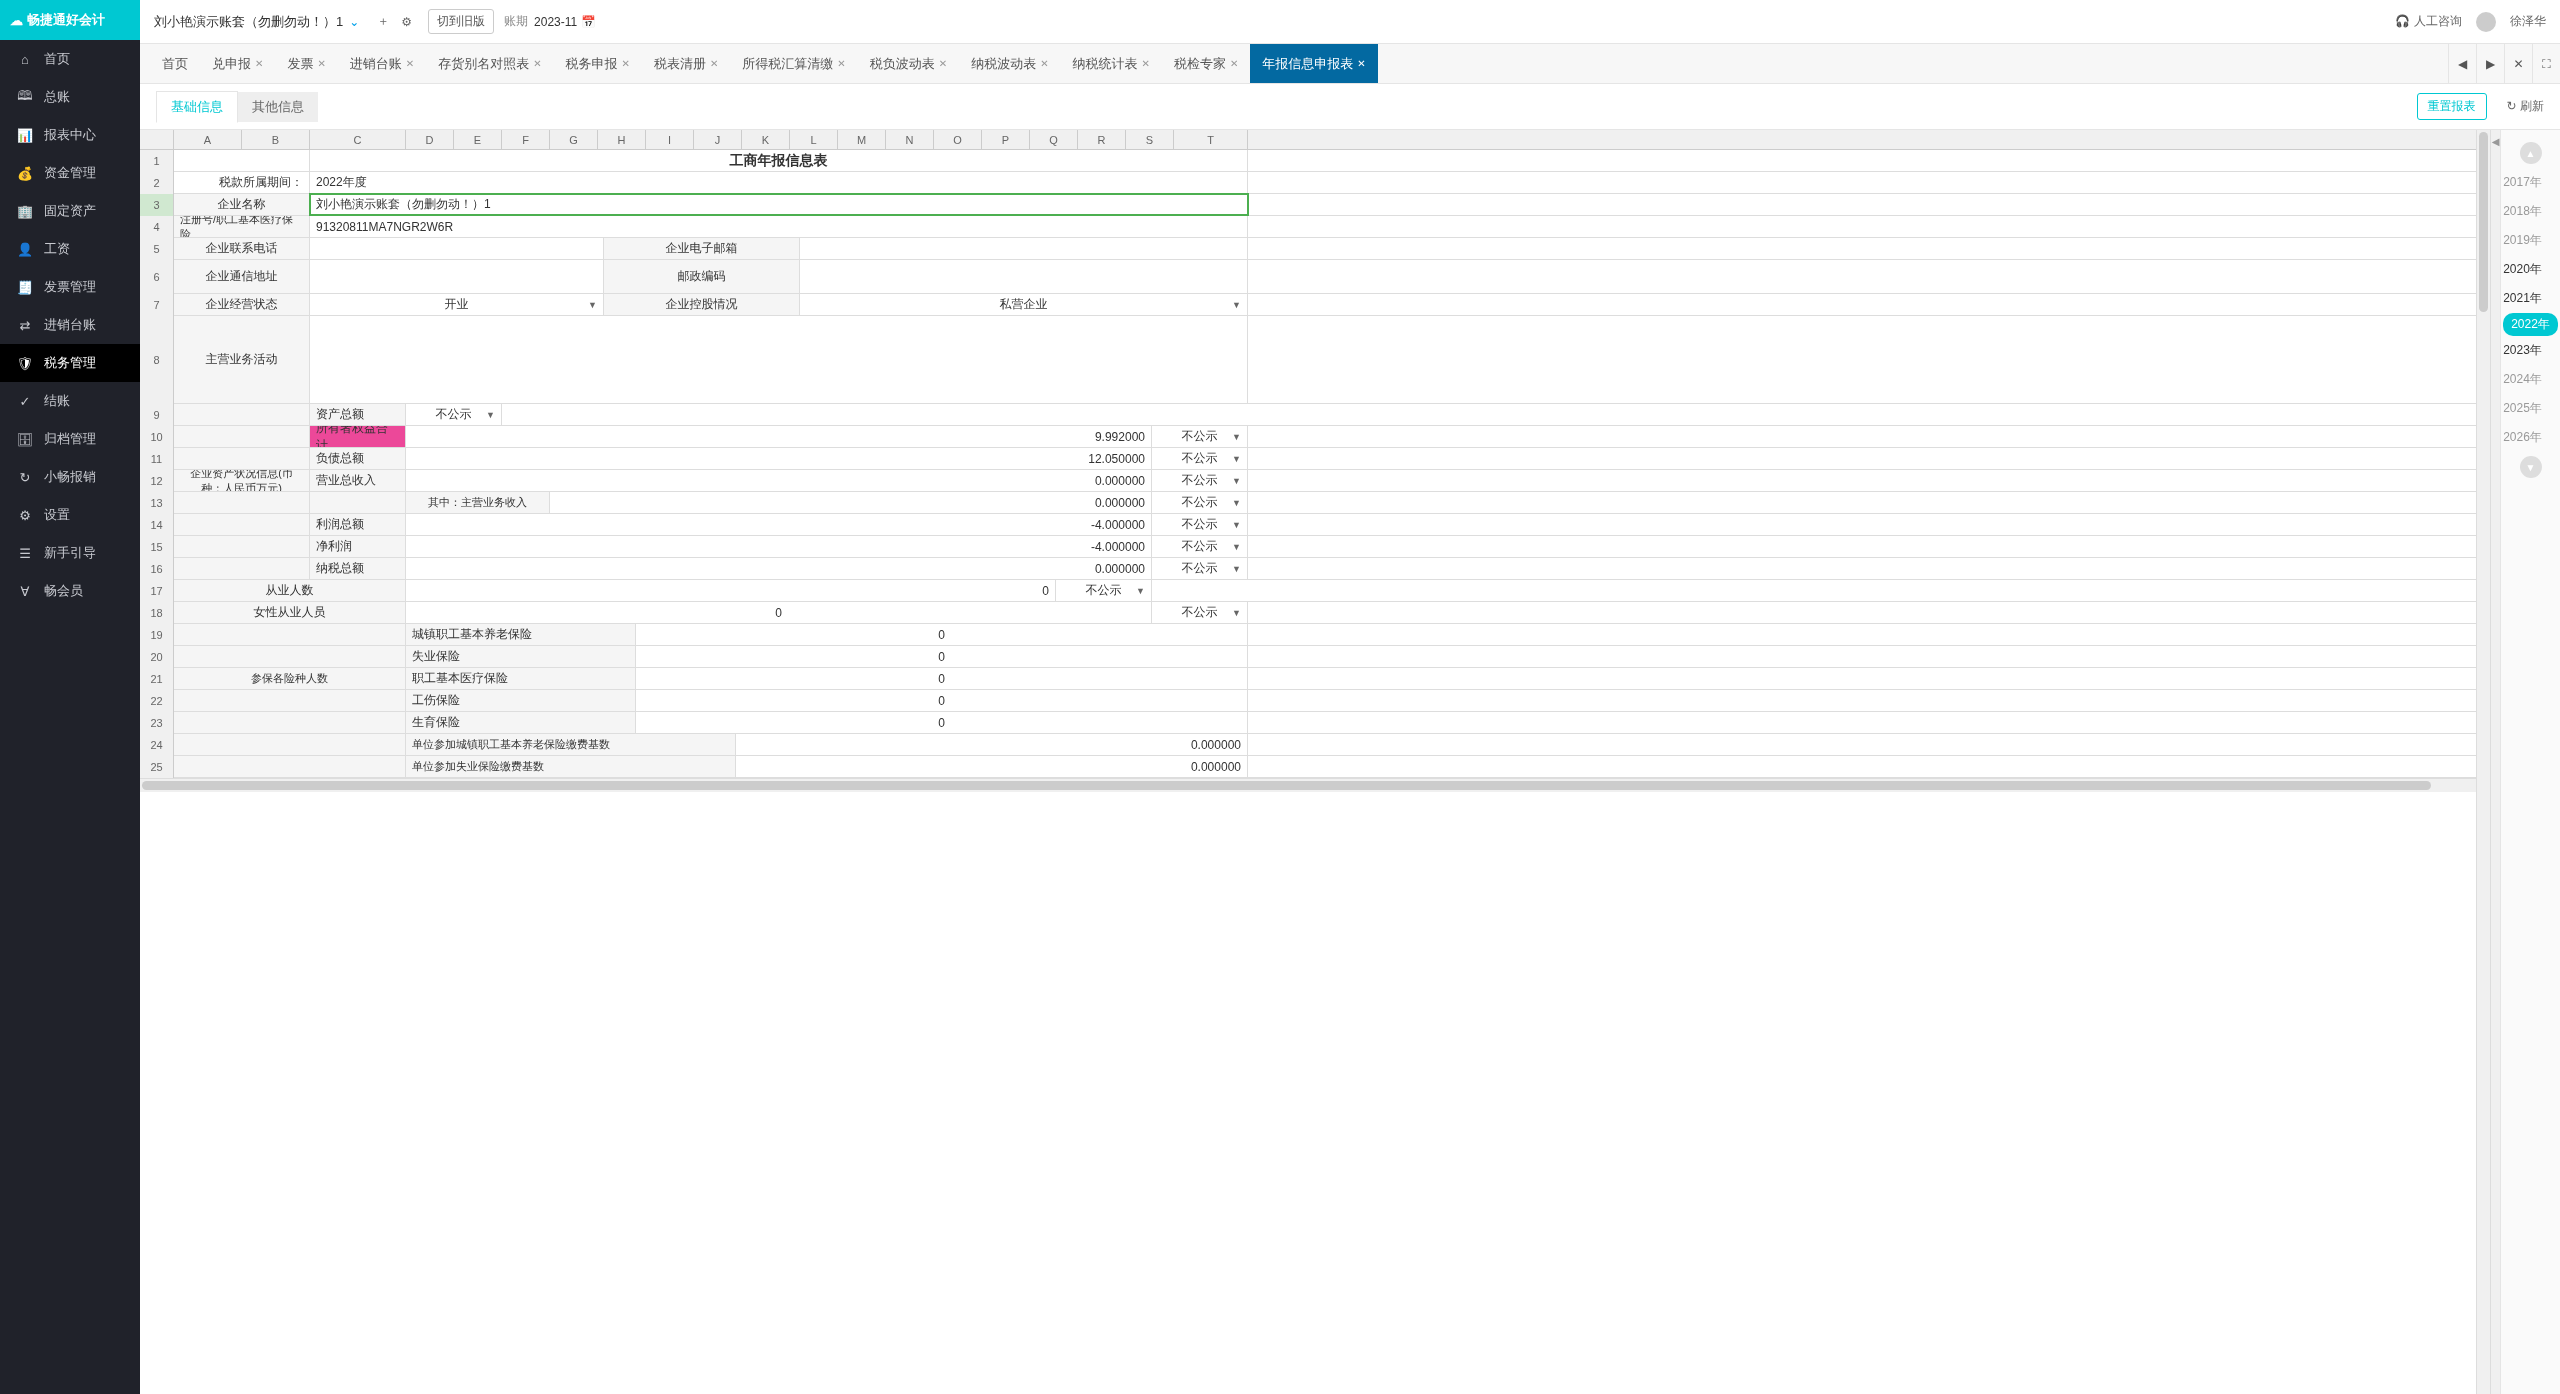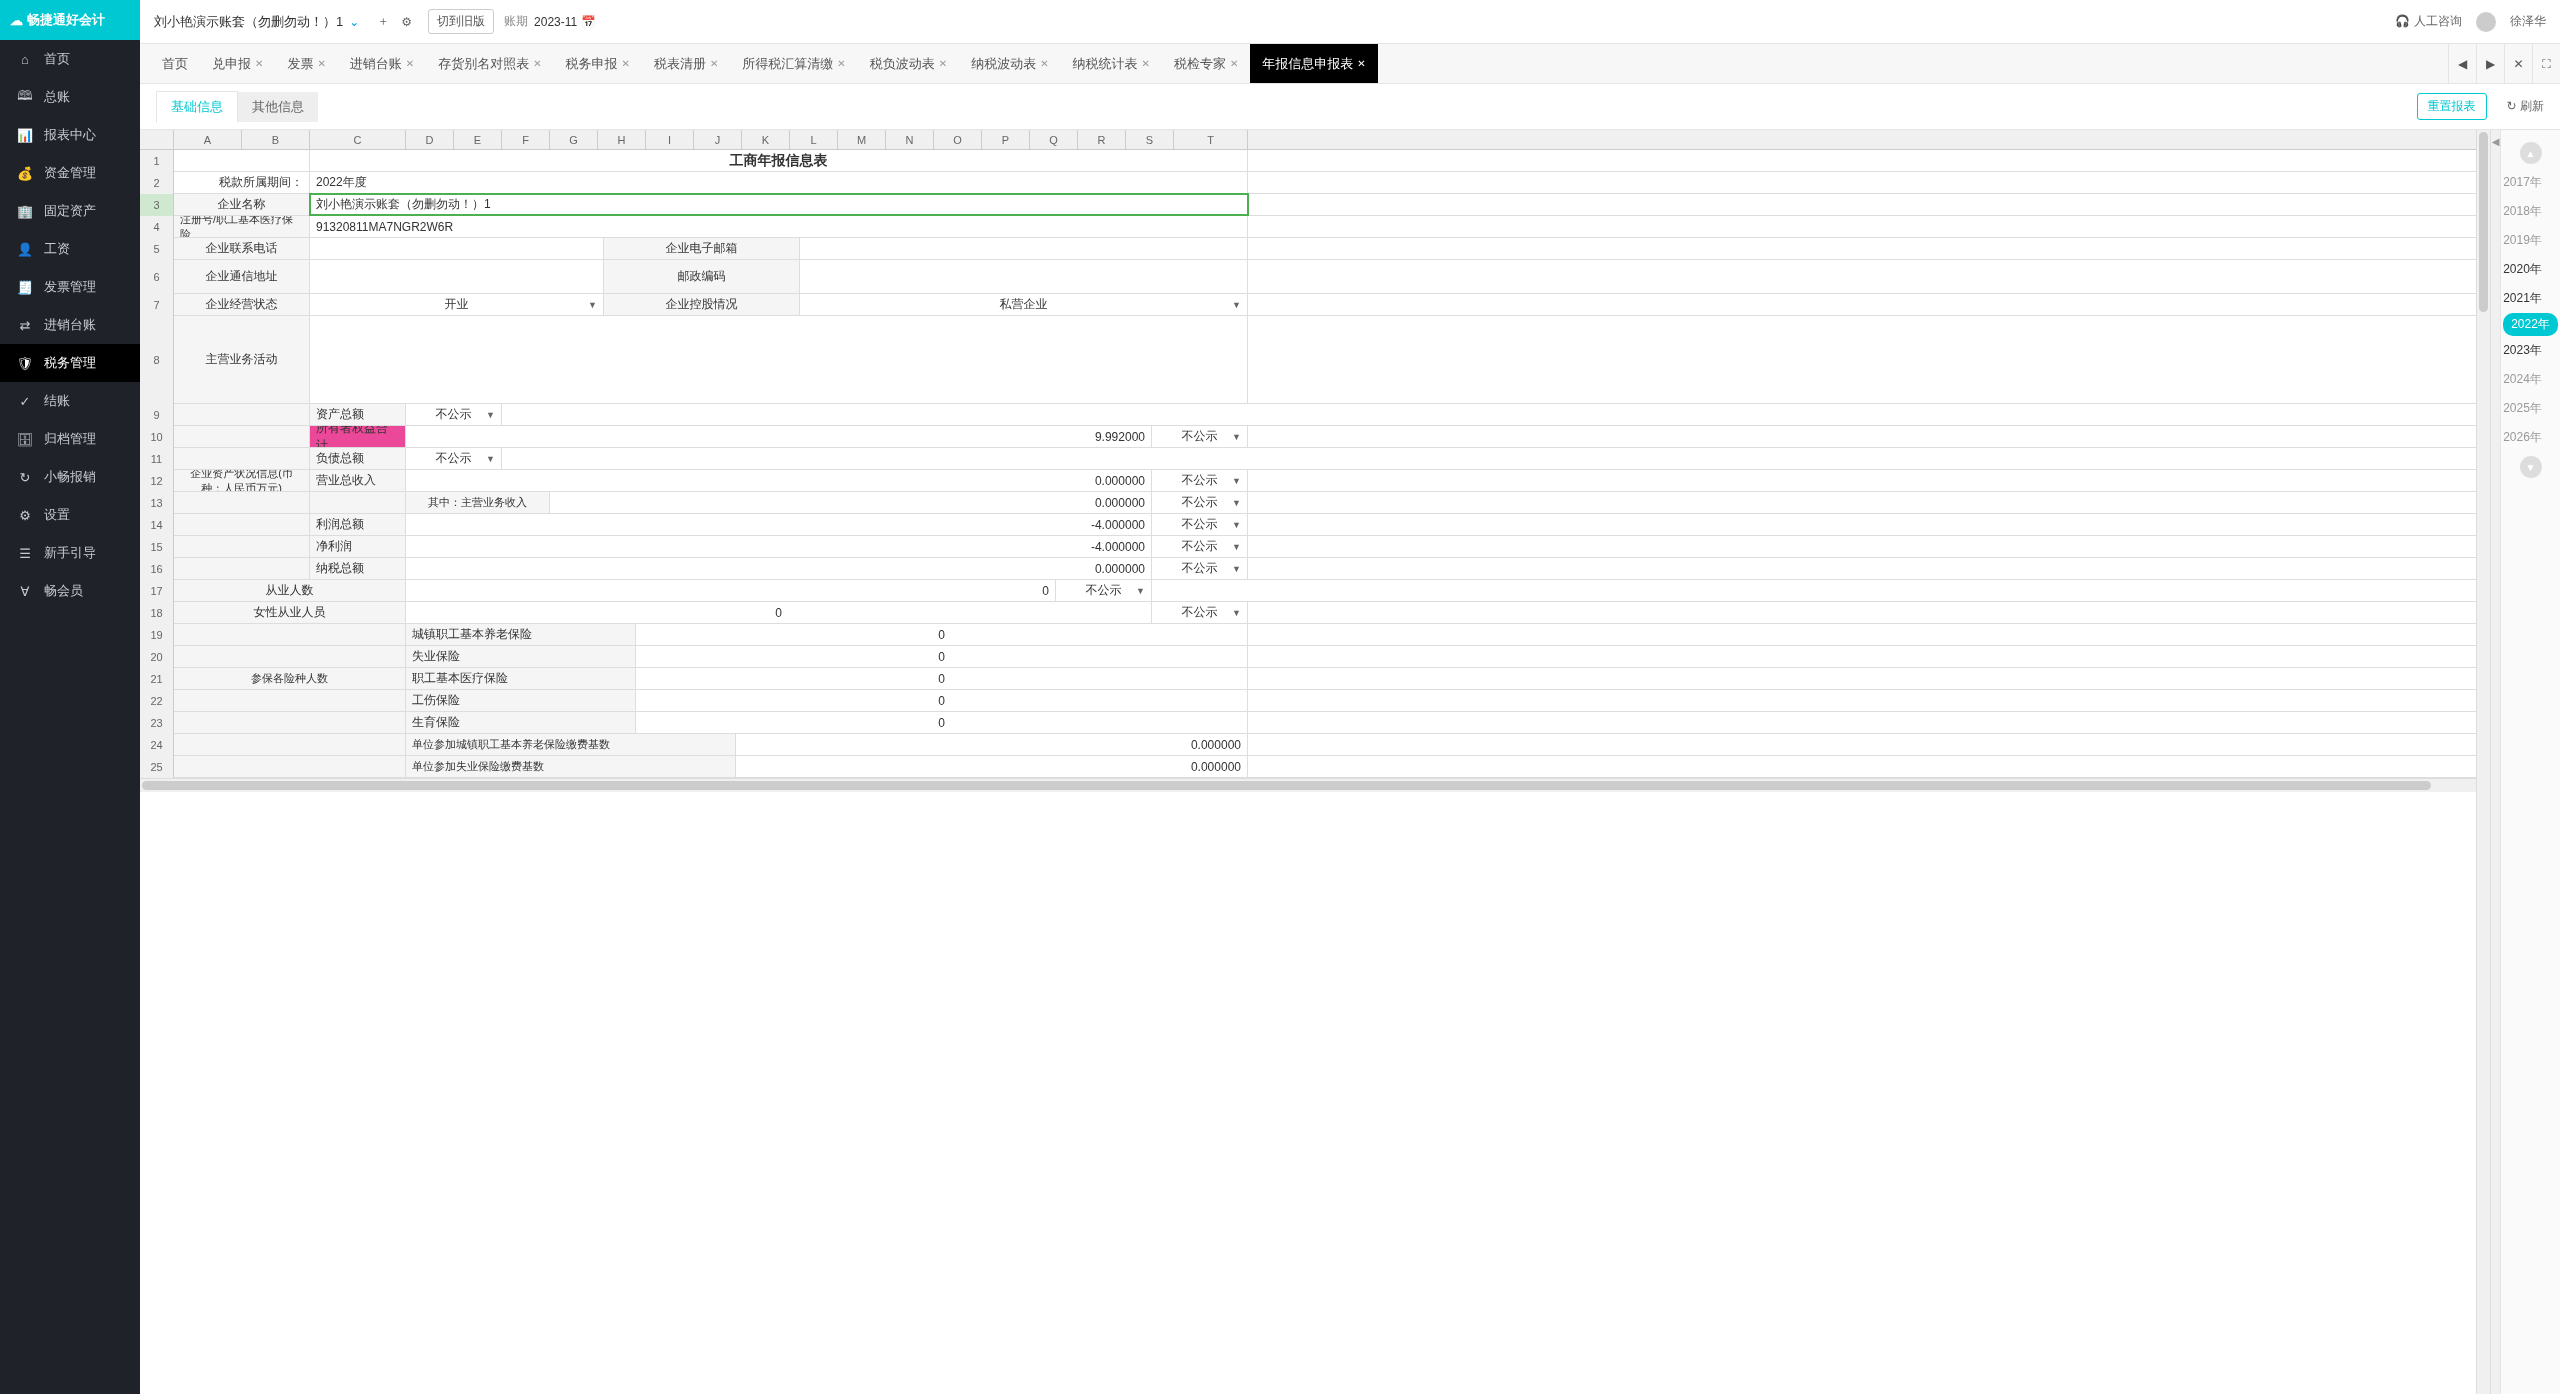--- a/index.html
+++ b/index.html
@@ -26,21 +26,21 @@
 .period-label { color: #888; margin-right: 6px; }
 .period-val { color: #333; margin-right: 4px; }
 .cal-icon { color: #00a0e9; }
 .top-right { margin-left: auto; display: flex; align-items: center; gap: 14px; color: #666; }
 .avatar { width: 20px; height: 20px; border-radius: 50%; background: #ccc; display: inline-block; }
 
 
 .tabs-bar { height: 40px; background: #f7f7f7; border-bottom: 1px solid #e5e5e5; display: flex; align-items: stretch; padding-left: 10px; }
 .tab { display: flex; align-items: center; padding: 0 12px; cursor: pointer; font-size: 13px; color: #555; white-space: nowrap; }
 .tab .close { margin-left: 4px; color: #999; font-size: 10px; }
-.tab.active { background: #000000; color: #fff; align-items: center; }
+.tab.active { background: #0369a1; color: #fff; align-items: center; }
 .tab.active .close { color: #fff; }
 .tabs-ctrl { margin-left: auto; display: flex; align-items: center; }
 .tabs-ctrl .tc-btn { width: 28px; display: flex; align-items: center; justify-content: center; color: #555; cursor: pointer; border-left: 1px solid #e5e5e5; height: 100%; }
 
 
 .subtabs-row { height: 46px; display: flex; align-items: center; padding: 0 16px; border-bottom: 1px solid #e5e5e5; }
 .subtab { padding: 6px 14px; font-size: 13px; cursor: pointer; color: #666; background: #eee; }
 .subtab.active { color: #00c8d2; background: #fff; border: 1px solid #e5e5e5; border-bottom: 1px solid #fff; }
 .subtabs-right { margin-left: auto; display: flex; gap: 20px; align-items: center; }
 .reset-btn { border: 1px solid #00c8d2; color: #00c8d2; padding: 4px 10px; border-radius: 3px; cursor: pointer; }
@@ -323,20 +323,21 @@
               <div class="row-h" style="height:22px">10</div>
               <div class="cell center" style="width:136px;background:#f5f5f5;font-size:11px;line-height:1.3;text-align:center"></div>
               <div class="cell" style="width:96px;background:#ec4899">所有者权益合计</div>
               <div class="cell right" style="width:746px">9.992000</div>
               <div class="cell center sel-dd" style="width:96px">不公示</div>
             </div>
             <div class="row" style="height:22px">
               <div class="row-h" style="height:22px">11</div>
               <div class="cell center" style="width:136px;background:#f5f5f5;font-size:11px;line-height:1.3;text-align:center"></div>
               <div class="cell" style="width:96px;background:#f5f5f5">负债总额</div>
+              <div class="cell right" style="width:746px">12.050000</div>
               <div class="cell center sel-dd" style="width:96px">不公示</div>
             </div>
             <div class="row" style="height:22px">
               <div class="row-h" style="height:22px">12</div>
               <div class="cell center" style="width:136px;background:#f5f5f5;font-size:11px;line-height:1.3;text-align:center">企业资产状况信息(币种：人民币万元)</div>
               <div class="cell" style="width:96px;background:#f5f5f5">营业总收入</div>
               <div class="cell right" style="width:746px">0.000000</div>
               <div class="cell center sel-dd" style="width:96px">不公示</div>
             </div>
             <div class="row" style="height:22px">

